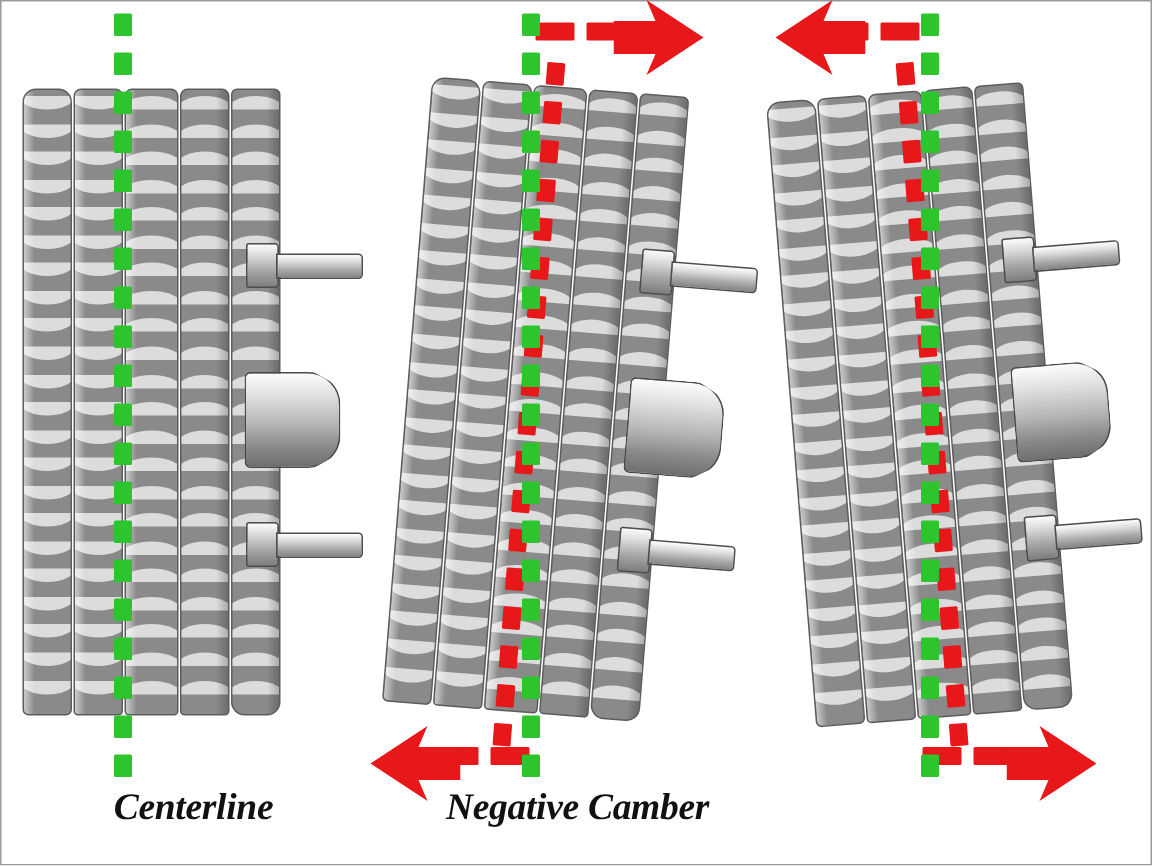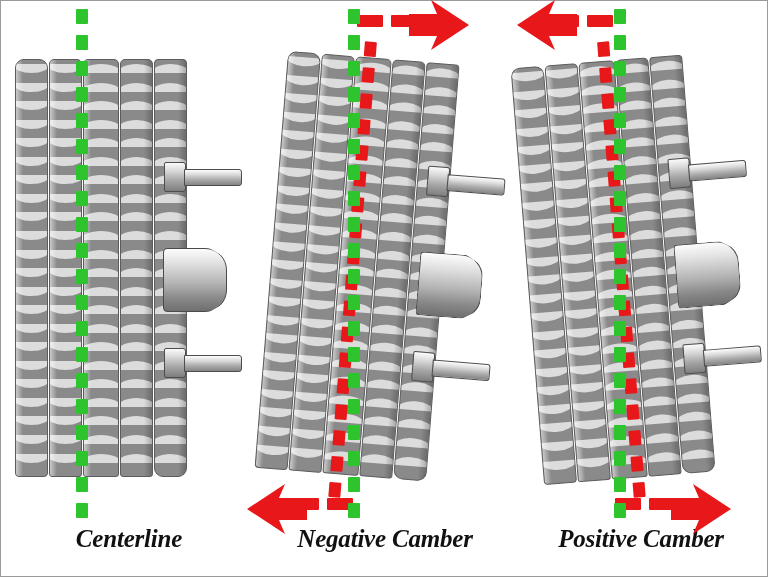--- a/index.html
+++ b/index.html
@@ -791,16 +791,15 @@
         <div class="dash" style="top:312px;height:15px"></div>
         <div class="dash" style="top:338px;height:15px"></div>
         <div class="dash" style="top:364px;height:15px"></div>
         <div class="dash" style="top:390px;height:15px"></div>
         <div class="dash" style="top:416px;height:15px"></div>
         <div class="dash" style="top:442px;height:15px"></div>
         <div class="dash" style="top:468px;height:15px"></div>
         <div class="dash" style="top:494px;height:15px"></div>
       </div>
 
-    <div class="caption">Positive Camber</div>
   </div>
 
 </div>
 
 </body></html>

